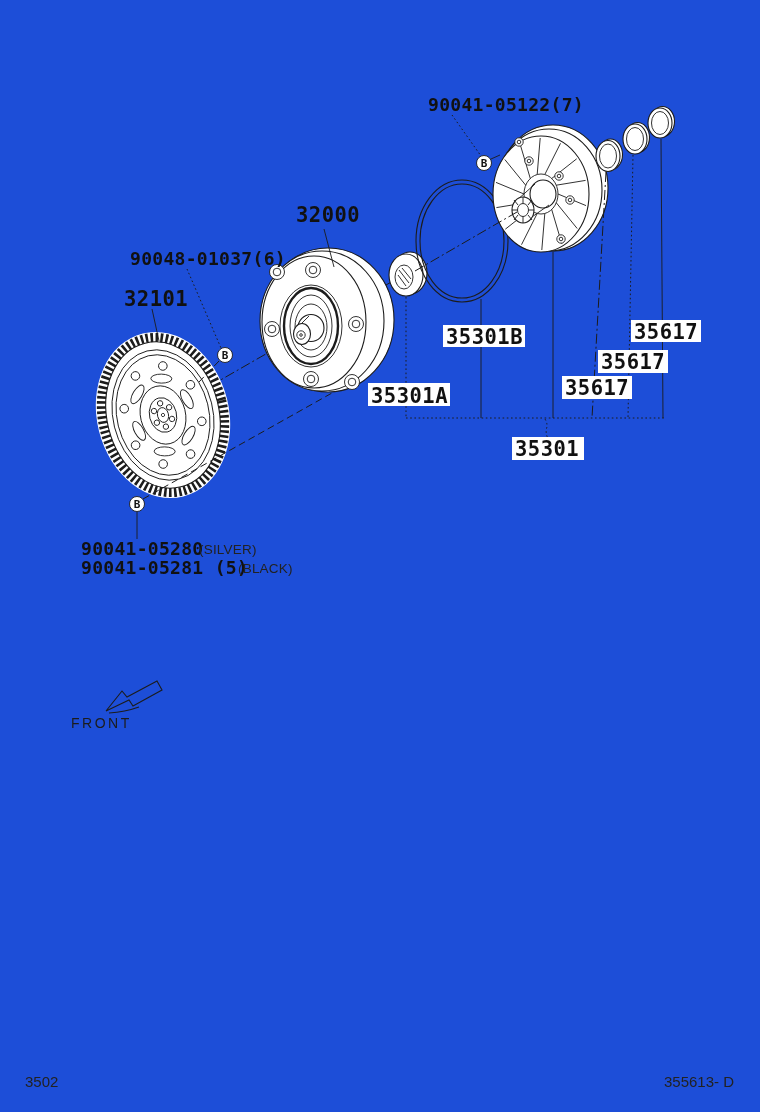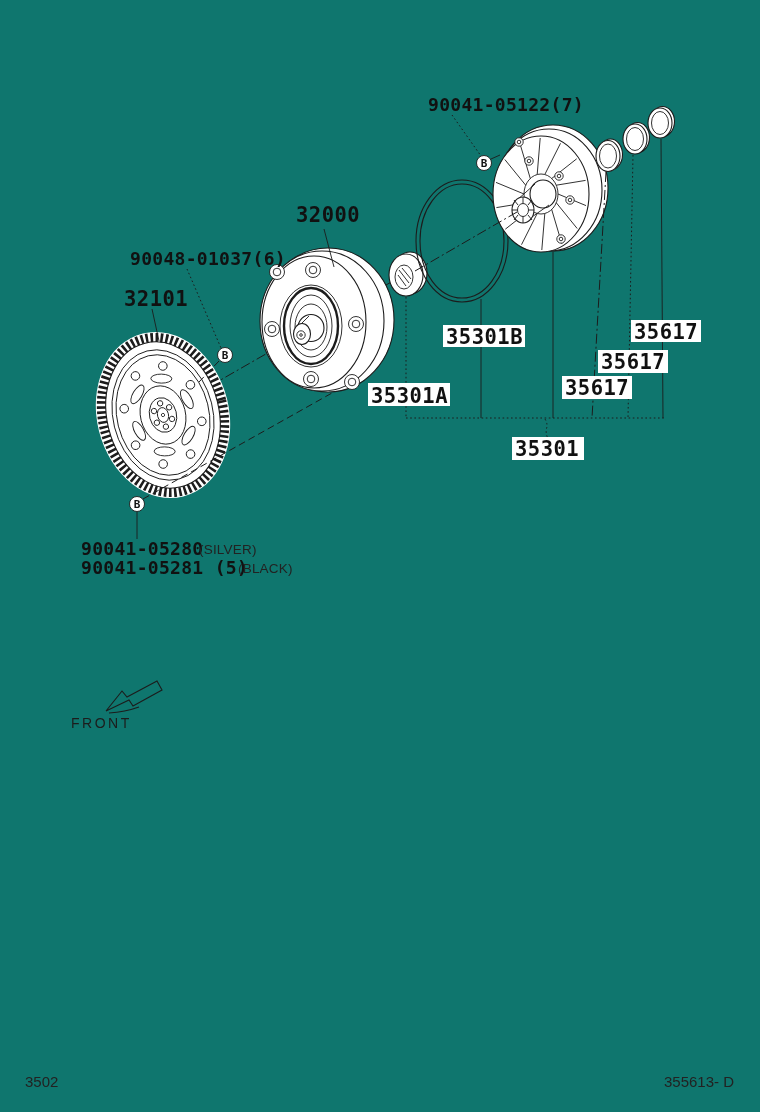--- a/index.html
+++ b/index.html
@@ -1,17 +1,17 @@
 <!DOCTYPE html>
 <html><head>
 <meta charset="utf-8">
 <style>
   html,body { margin:0; padding:0; background:#ffffff; }
   .sheet {
-    position:relative; width:760px; height:1112px; background:#0f766e;
+    position:relative; width:760px; height:1112px; background:#1d4ed8;
     font-family:"Liberation Sans", sans-serif; overflow:hidden;
   }
   svg { display:block; }
   
   .ln       { stroke:#1c1c1c; stroke-width:1.1; fill:none; }
   .ln-thin  { stroke:#1c1c1c; stroke-width:0.9; fill:none; }
   .ln-bold  { stroke:#1c1c1c; stroke-width:2.4; fill:none; }
   .dotted   { stroke:#1c1c1c; stroke-width:1; fill:none; stroke-dasharray:1.6 2.6; }
   .dashed   { stroke:#1c1c1c; stroke-width:1; fill:none; stroke-dasharray:7 4; }
   .dashdot  { stroke:#1c1c1c; stroke-width:1; fill:none; stroke-dasharray:10 3 2 3; }

